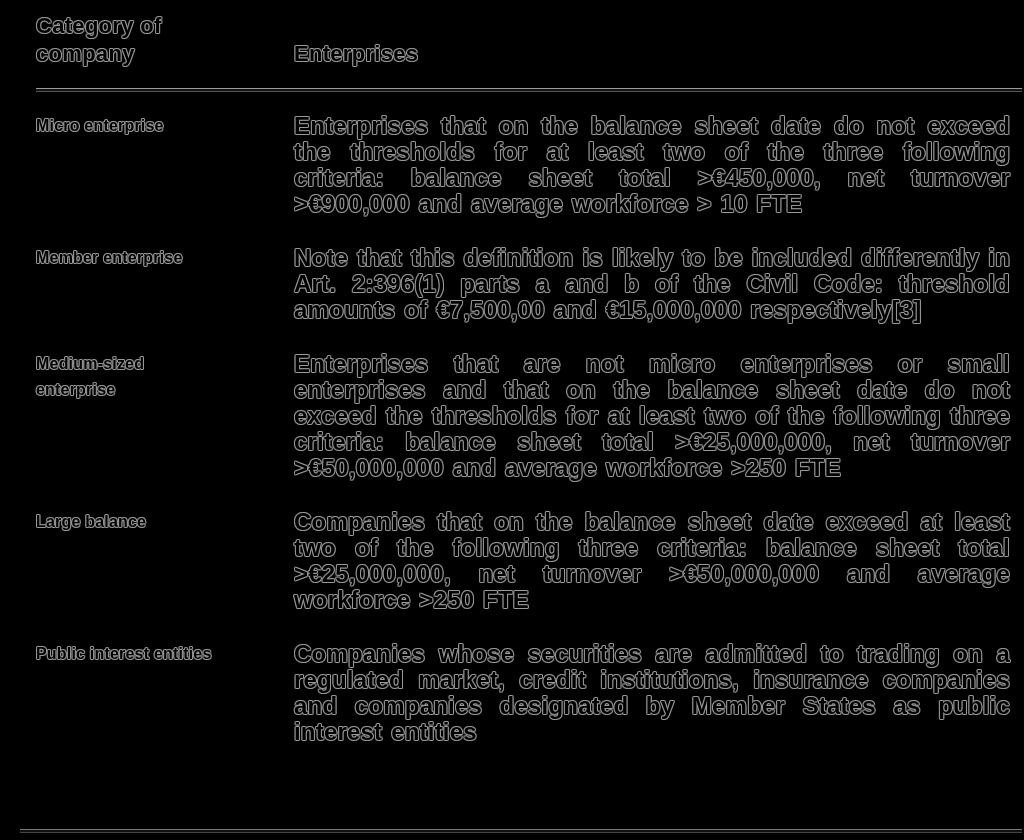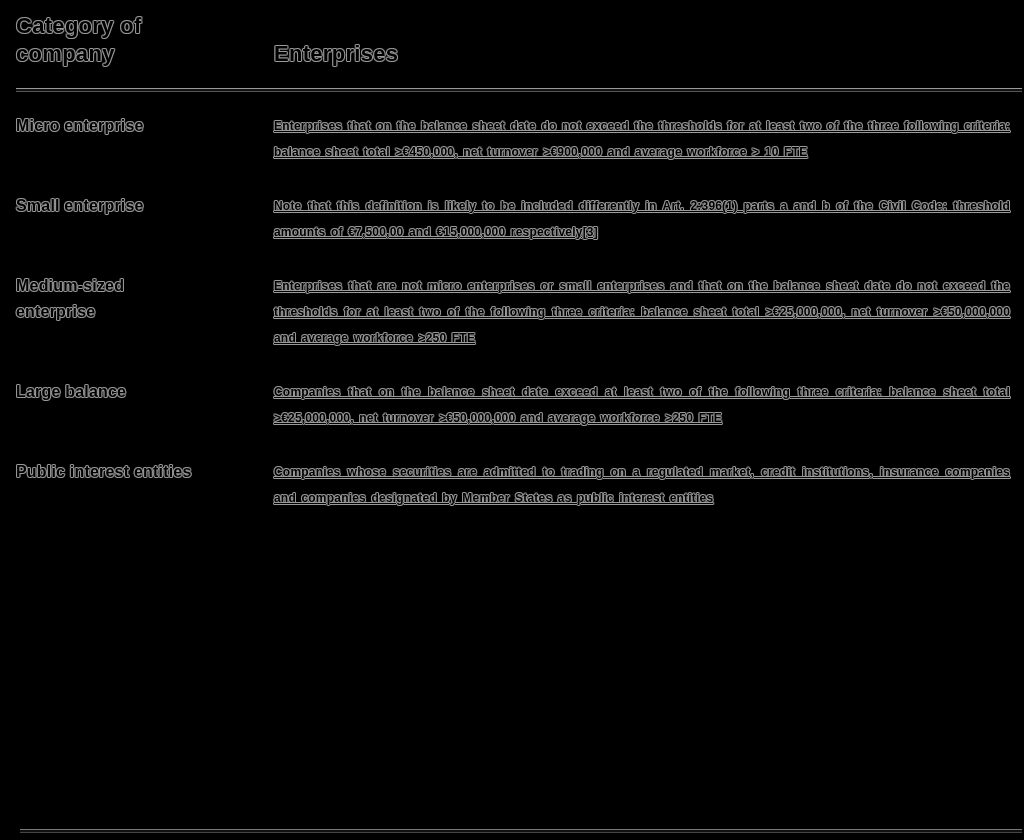--- a/index.html
+++ b/index.html
@@ -12,21 +12,21 @@
     overflow: hidden;
     background: #000;
     font-family: "Liberation Sans", "DejaVu Sans", sans-serif;
     font-weight: bold;
   }
   .doc {
     position: relative;
     box-sizing: border-box;
     width: 1024px;
     height: 753px;
-    padding: 12px 14px 0 16px;
+    padding: 12px 14px 0 36px;
   }
   
   .outlined {
     color: var(--fill, #000);
     text-shadow:
       -1px  0   0 var(--outline, #9a9a9a),
        1px  0   0 var(--outline, #9a9a9a),
        0   -1px 0 var(--outline, #9a9a9a),
        0    1px 0 var(--outline, #9a9a9a),
       -1px -1px 0 var(--outline-dim, #555),
@@ -70,26 +70,25 @@
   .row:last-child { margin-bottom: 16px; }
   .cat {
     font-size: 16px;
     line-height: 26px;
     letter-spacing: 0.2px;
     max-width: 190px;
   }
   .def { min-width: 0; }
   .para {
     margin: 0 0 26px 0;
-    font-size: 12px;
+    font-size: 24px;
     line-height: 26px;
     letter-spacing: 0.2px;
     word-spacing: 2px;
     text-align: justify;
-    text-decoration: underline;
   }
   .para:last-child { margin-bottom: 0; }
 </style>
 </head>
 <body style="background: rgb(0, 0, 0); --fill: #000000; --outline: #9a9a9a; --outline-dim: #555555;">
 
 <div class="doc">
 
   <div class="header-row">
     <div class="h-cell h-cat outlined">Category of company</div>
@@ -100,21 +99,21 @@
 
   <div>
   <div class="row">
     <div class="cat outlined">Micro enterprise</div>
     <div class="def">
           <p class="para outlined">Enterprises that on the balance sheet date do not exceed the thresholds for at least two of the three following criteria: balance sheet total &gt;€450,000, net turnover &gt;€900,000 and average workforce &gt; 10 FTE</p>
         </div>
   </div>
 
   <div class="row">
-    <div class="cat outlined">Small enterprise</div>
+    <div class="cat outlined">Member enterprise</div>
     <div class="def">
           <p class="para outlined">Note that this definition is likely to be included differently in Art. 2:396(1) parts a and b of the Civil Code: threshold amounts of €7,500,00 and €15,000,000 respectively[3]</p>
         </div>
   </div>
 
   <div class="row">
     <div class="cat outlined">Medium-sized enterprise</div>
     <div class="def">
           <p class="para outlined">Enterprises that are not micro enterprises or small enterprises and that on the balance sheet date do not exceed the thresholds for at least two of the following three criteria: balance sheet total &gt;€25,000,000, net turnover &gt;€50,000,000 and average workforce &gt;250 FTE</p>
         </div>

